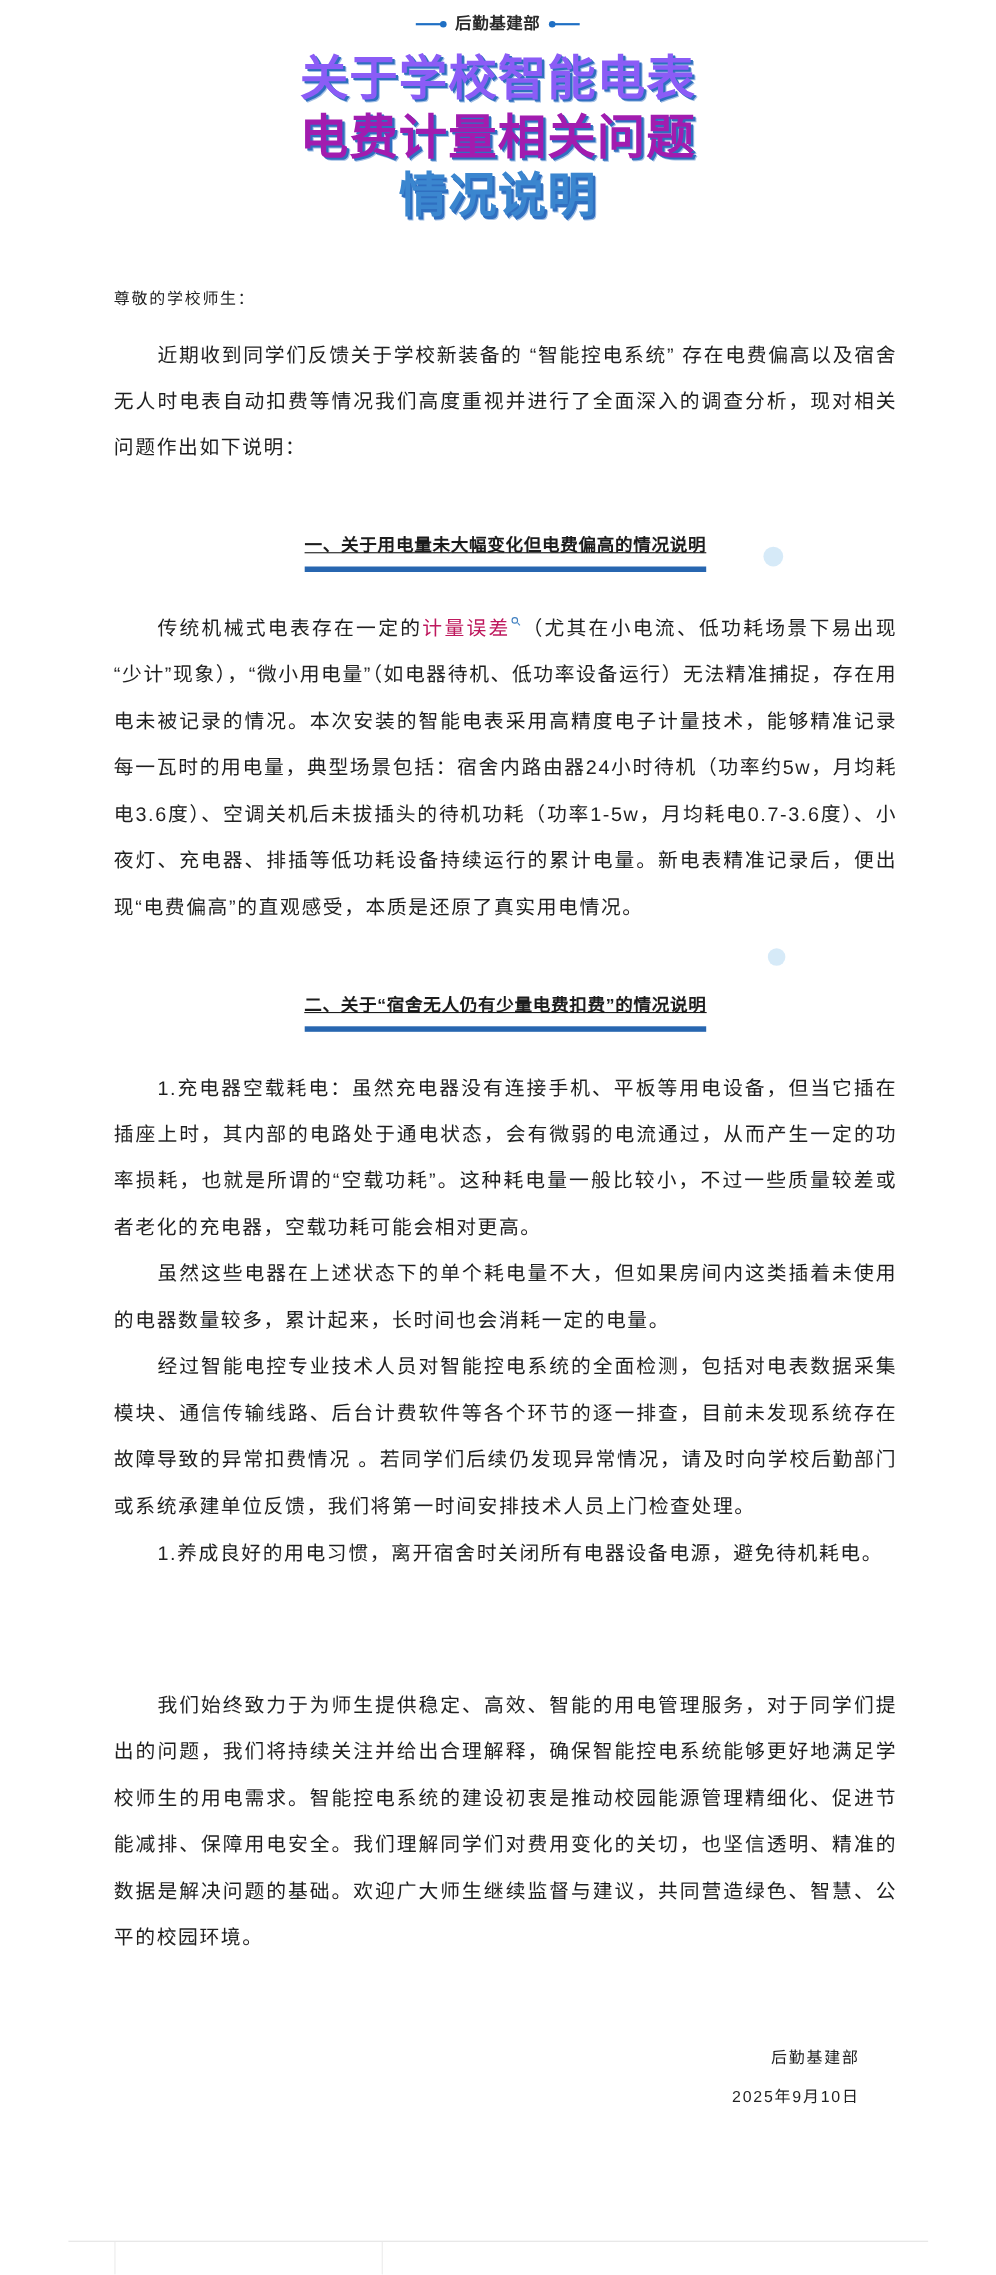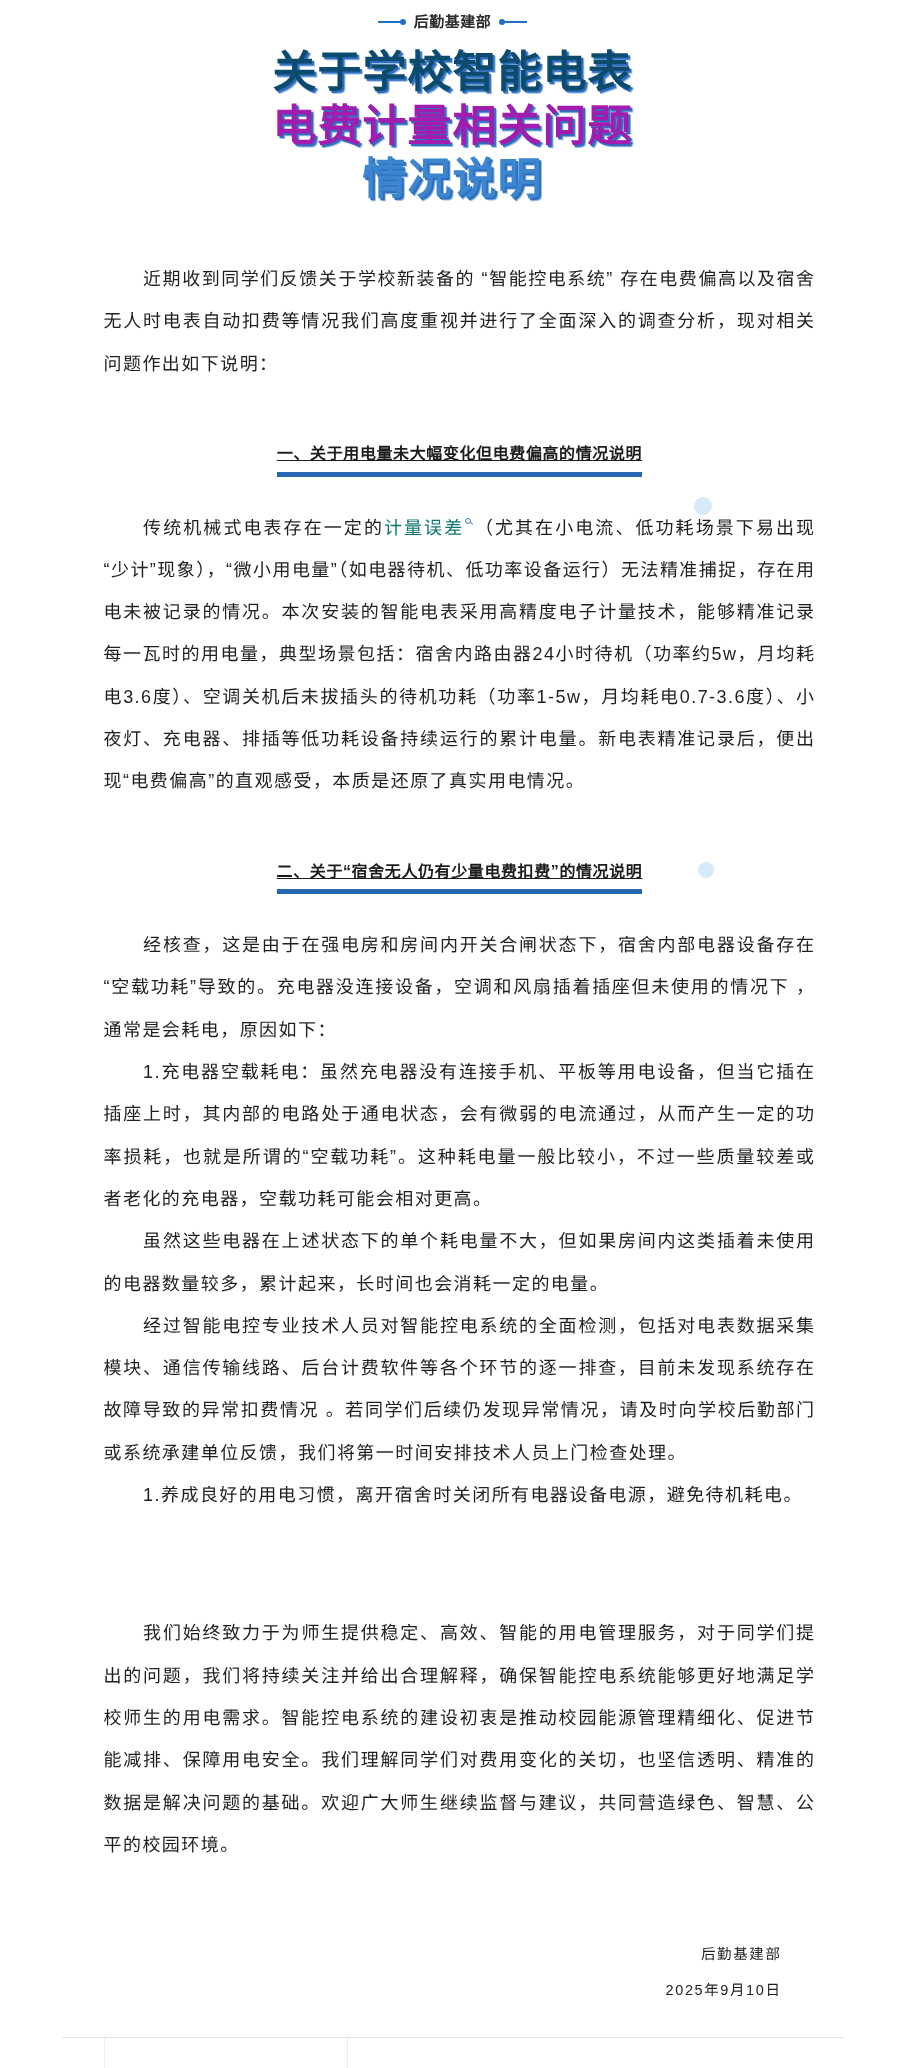--- a/index.html
+++ b/index.html
@@ -72,21 +72,21 @@
     font-weight: 900;
     font-size: 44px;
     line-height: 1.22;
     letter-spacing: 1px;
     color: #2f7bc4;
     text-shadow:
       2px 2px 0 #2f6fc0,
       3px 3px 0 rgba(47,111,192,.45);
   }
   .doc-title .tl { display: block; }
-  .doc-title .tl-1 { color: #0c4a6e; }
+  .doc-title .tl-1 { color: #8b5cf6; }
   .doc-title .tl-2 { color: #a21caf; }
   .doc-title .tl-3 { color: #3b86cf; }
 
   
   .content {
     padding: 0 28px 0 42px;
     margin-top: 52px;
     color: #1a1a1a;
   }
   .salutation {
@@ -130,21 +130,21 @@
   }
   .section-heading .sh-underline {
     display: block;
     height: 5px;
     background: #2766b0;
     width: 100%;
   }
 
   
   .term {
-    color: #0f766e;
+    color: #be185d;
     position: relative;
     white-space: nowrap;
   }
   .term .magnifier {
     display: inline-block;
     width: 9px;
     height: 9px;
     margin-left: 1px;
     vertical-align: super;
     position: relative;
@@ -215,20 +215,21 @@
   </div>
 
   <h1 class="doc-title">
     <span class="tl tl-1">关于学校智能电表</span>
     <span class="tl tl-2">电费计量相关问题</span>
     <span class="tl tl-3">情况说明</span>
   </h1>
 
   <div class="content">
 
+    <p class="salutation">尊敬的学校师生：</p>
     <p class="body-text indent">近期收到同学们反馈关于学校新装备的 “智能控电系统” 存在电费偏高以及宿舍无人时电表自动扣费等情况我们高度重视并进行了全面深入的调查分析，现对相关问题作出如下说明：</p>
 
     <div class="spacer-lg"></div>
 
     <div class="section-heading">
       <span class="sh-text">一、关于用电量未大幅变化但电费偏高的情况说明</span>
       <span class="sh-underline"></span>
     </div>
 
     <div class="spacer-md"></div>
@@ -237,21 +238,20 @@
 
     <div class="spacer-lg"></div>
 
     <div class="section-heading">
       <span class="sh-text">二、关于“宿舍无人仍有少量电费扣费”的情况说明</span>
       <span class="sh-underline"></span>
     </div>
 
     <div class="spacer-md"></div>
 
-    <p class="body-text indent">经核查，这是由于在强电房和房间内开关合闸状态下，宿舍内部电器设备存在“空载功耗”导致的。充电器没连接设备，空调和风扇插着插座但未使用的情况下 ，通常是会耗电，原因如下：</p>
     <p class="body-text indent">1.充电器空载耗电：虽然充电器没有连接手机、平板等用电设备，但当它插在插座上时，其内部的电路处于通电状态，会有微弱的电流通过，从而产生一定的功率损耗，也就是所谓的“空载功耗”。这种耗电量一般比较小，不过一些质量较差或者老化的充电器，空载功耗可能会相对更高。</p>
     <p class="body-text indent">虽然这些电器在上述状态下的单个耗电量不大，但如果房间内这类插着未使用的电器数量较多，累计起来，长时间也会消耗一定的电量。</p>
     <p class="body-text indent">经过智能电控专业技术人员对智能控电系统的全面检测，包括对电表数据采集模块、通信传输线路、后台计费软件等各个环节的逐一排查，目前未发现系统存在故障导致的异常扣费情况 。若同学们后续仍发现异常情况，请及时向学校后勤部门或系统承建单位反馈，我们将第一时间安排技术人员上门检查处理。</p>
     <p class="body-text indent">1.养成良好的用电习惯，离开宿舍时关闭所有电器设备电源，避免待机耗电。</p>
 
     <div class="spacer-xl"></div>
 
     <p class="body-text indent">我们始终致力于为师生提供稳定、高效、智能的用电管理服务，对于同学们提出的问题，我们将持续关注并给出合理解释，确保智能控电系统能够更好地满足学校师生的用电需求。智能控电系统的建设初衷是推动校园能源管理精细化、促进节能减排、保障用电安全。我们理解同学们对费用变化的关切，也坚信透明、精准的数据是解决问题的基础。欢迎广大师生继续监督与建议，共同营造绿色、智慧、公平的校园环境。</p>
 
     <div class="signature">

